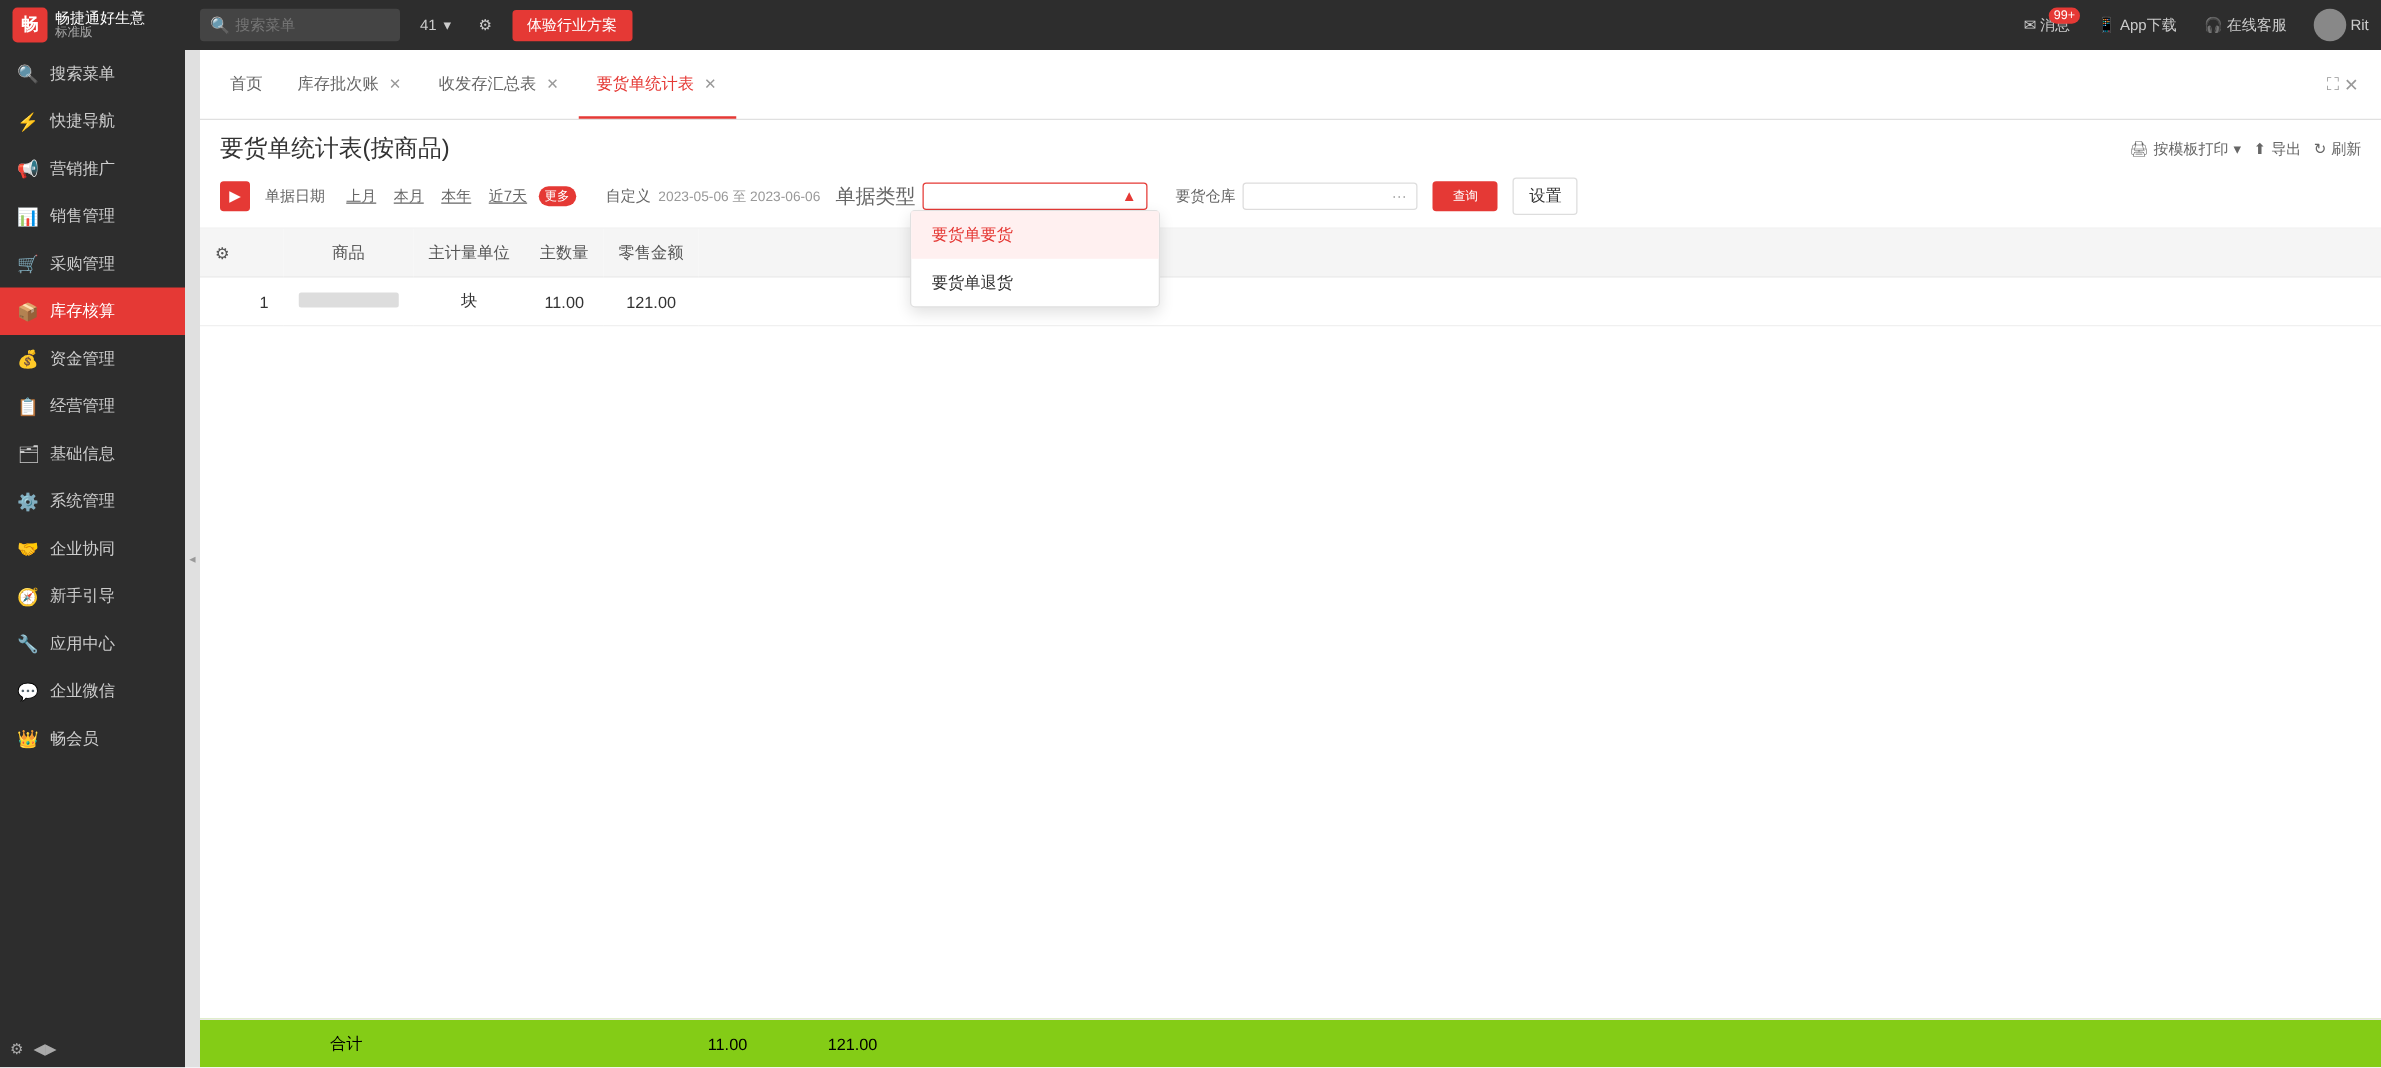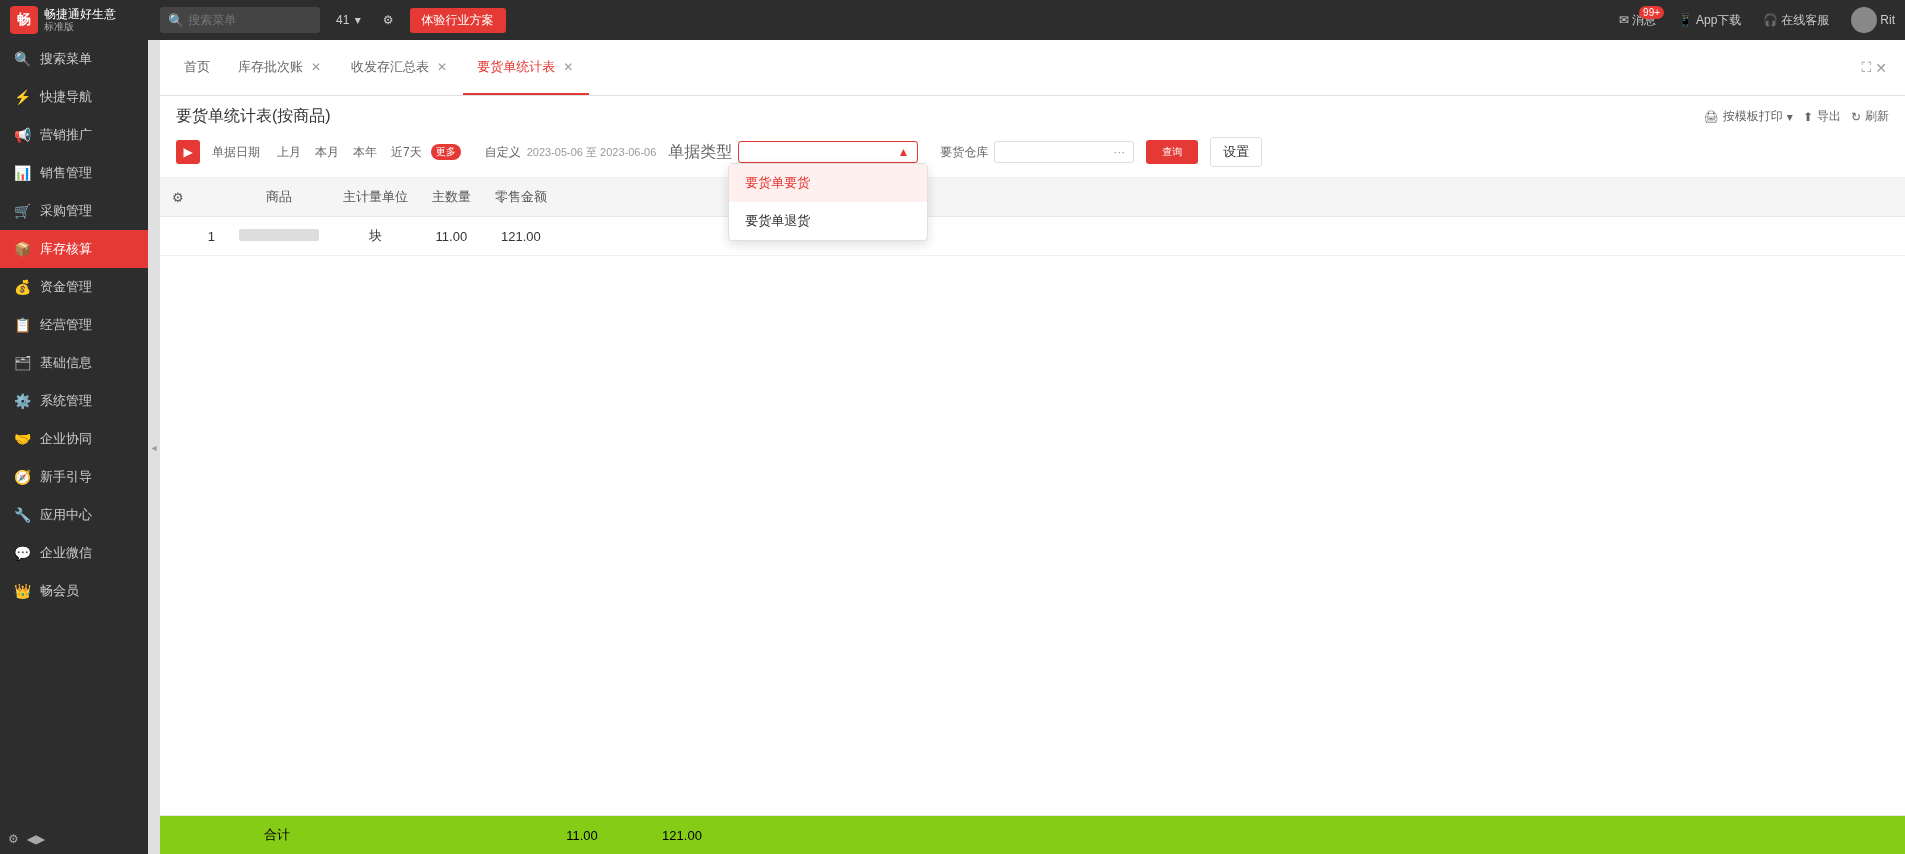--- a/index.html
+++ b/index.html
@@ -38,30 +38,30 @@
 
     
     .tabbar { height: 56px; background: #fff; display: flex; align-items: stretch; border-bottom: 1px solid #e0e0e0; flex-shrink: 0; padding: 0 10px; gap: 0; }
     .tab { display: flex; align-items: center; padding: 0 14px; font-size: 13px; cursor: pointer; color: #666; border-bottom: 2px solid transparent; gap: 6px; white-space: nowrap; }
     .tab.active { color: #e53935; border-bottom: 2px solid #e53935; font-weight: 500; }
     .tab-close { color: #999; font-size: 12px; cursor: pointer; padding: 1px 2px; border-radius: 2px; }
     .tab-expand-btn { margin-left: auto; display: flex; align-items: center; padding: 0 8px; color: #999; cursor: pointer; font-size: 16px; }
 
     
     .page-header { padding: 10px 16px 0 16px; background: #fff; flex-shrink: 0; display: flex; align-items: center; justify-content: space-between; }
-    .page-title { font-size: 16px; font-weight: 500; color: #333; }
+    .page-title { font-size: 19px; font-weight: 500; color: #333; }
     .page-header-actions { display: flex; align-items: center; gap: 10px; font-size: 12px; color: #666; }
     .page-header-action { display: flex; align-items: center; gap: 4px; cursor: pointer; }
 
     
     .filter-bar { background: #fff; padding: 10px 16px; display: flex; align-items: center; gap: 12px; flex-shrink: 0; border-bottom: 1px solid #f0f0f0; flex-wrap: wrap; position: relative; }
     .filter-expand-btn { width: 24px; height: 24px; background: #e53935; border-radius: 3px; display: flex; align-items: center; justify-content: center; color: #fff; cursor: pointer; font-size: 12px; flex-shrink: 0; }
     .filter-label { font-size: 12px; color: #666; white-space: nowrap; }
     .filter-group { display: flex; align-items: center; gap: 4px; }
-    .filter-date-btn { font-size: 12px; color: #666; cursor: pointer; padding: 2px 5px; border-radius: 2px; }
+    .filter-date-btn { font-size: 12px; color: #666; cursor: pointer; padding: 2px 5px; border-radius: 2px; text-decoration: underline; }
     .filter-date-badge { background: #e53935; color: #fff; border-radius: 8px; font-size: 10px; padding: 1px 5px; cursor: pointer; }
     .filter-date-custom { font-size: 12px; color: #666; cursor: pointer; }
     .filter-date-range { font-size: 11px; color: #999; margin-left: 2px; }
     .filter-type-group { display: flex; align-items: center; gap: 6px; }
     .filter-type-label { font-size: 16px; color: #666; }
     .filter-type-select { border: 1px solid #e53935; border-radius: 3px; padding: 3px 8px; font-size: 12px; display: flex; align-items: center; gap: 4px; min-width: 160px; cursor: pointer; position: relative; background: #fff; }
     .filter-type-select-arrow { margin-left: auto; color: #e53935; font-size: 12px; }
     .filter-warehouse-group { display: flex; align-items: center; gap: 6px; margin-left: 10px; }
     .filter-warehouse-label { font-size: 12px; color: #666; }
     .filter-warehouse-select { border: 1px solid #ddd; border-radius: 3px; padding: 3px 8px; font-size: 12px; min-width: 120px; cursor: pointer; display: flex; align-items: center; justify-content: space-between; }

